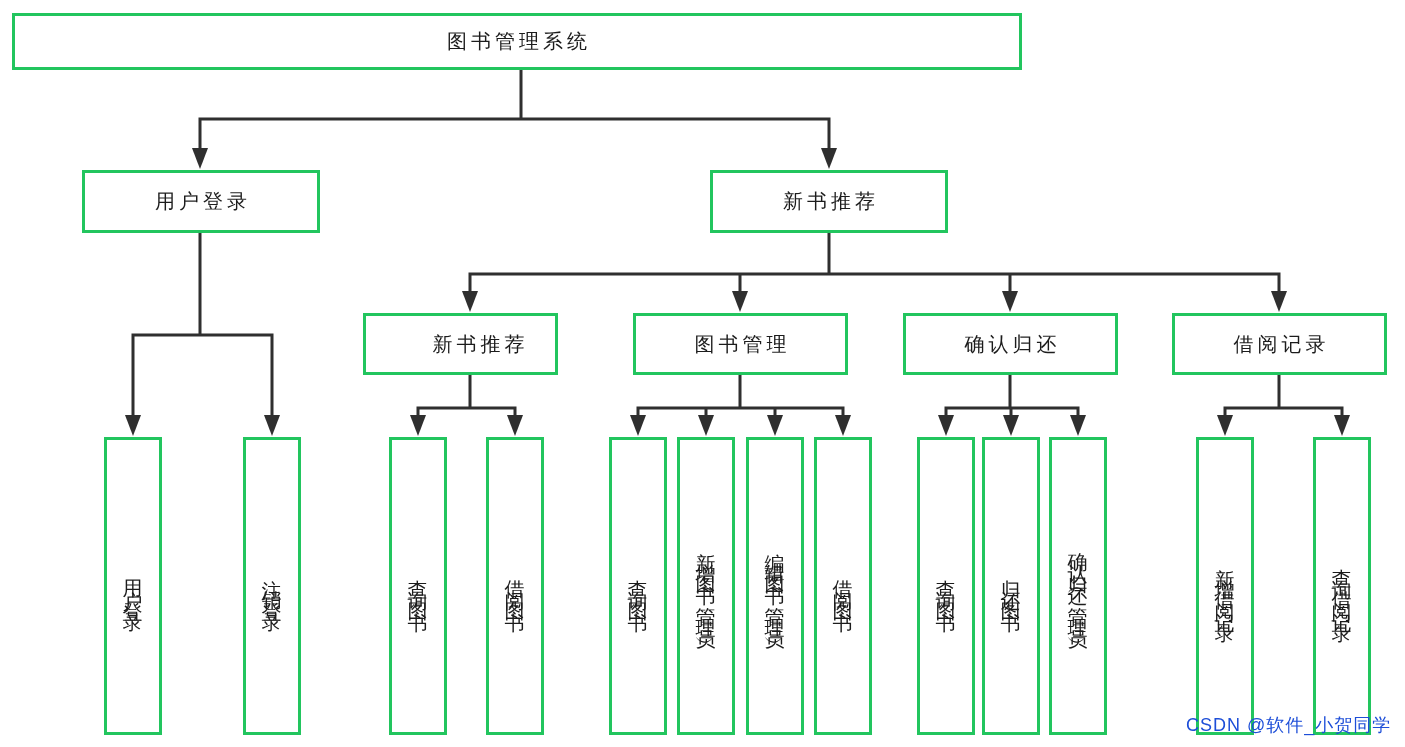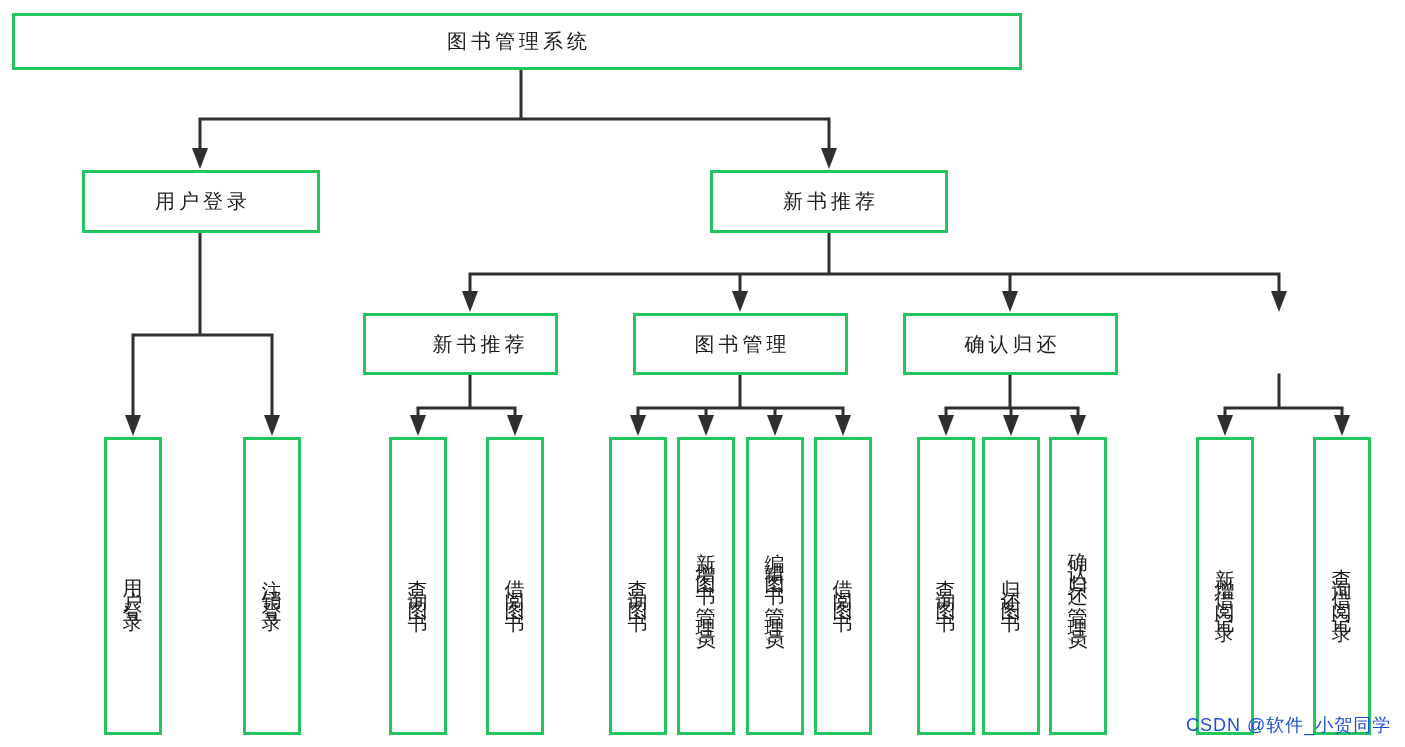--- a/index.html
+++ b/index.html
@@ -121,20 +121,23 @@
 
   <div class="node" style="left:363px; top:313px; width:195px; height:62px;padding-left:36px;">
     <span class="hlabel">新书推荐</span>
   </div>
   <div class="node" style="left:633px; top:313px; width:215px; height:62px;">
     <span class="hlabel">图书管理</span>
   </div>
   <div class="node" style="left:903px; top:313px; width:215px; height:62px;">
     <span class="hlabel">确认归还</span>
   </div>
+  <div class="node" style="left:1172px; top:313px; width:215px; height:62px;">
+    <span class="hlabel">借阅记录</span>
+  </div>
 
   <div class="node" style="left:104px; top:437px; width:58px; height:298px;">
     <span class="vlabel">用户登录</span>
   </div>
   <div class="node" style="left:243px; top:437px; width:58px; height:298px;">
     <span class="vlabel">注销登录</span>
   </div>
 
   <div class="node" style="left:389px; top:437px; width:58px; height:298px;">
     <span class="vlabel">查询图书</span>

